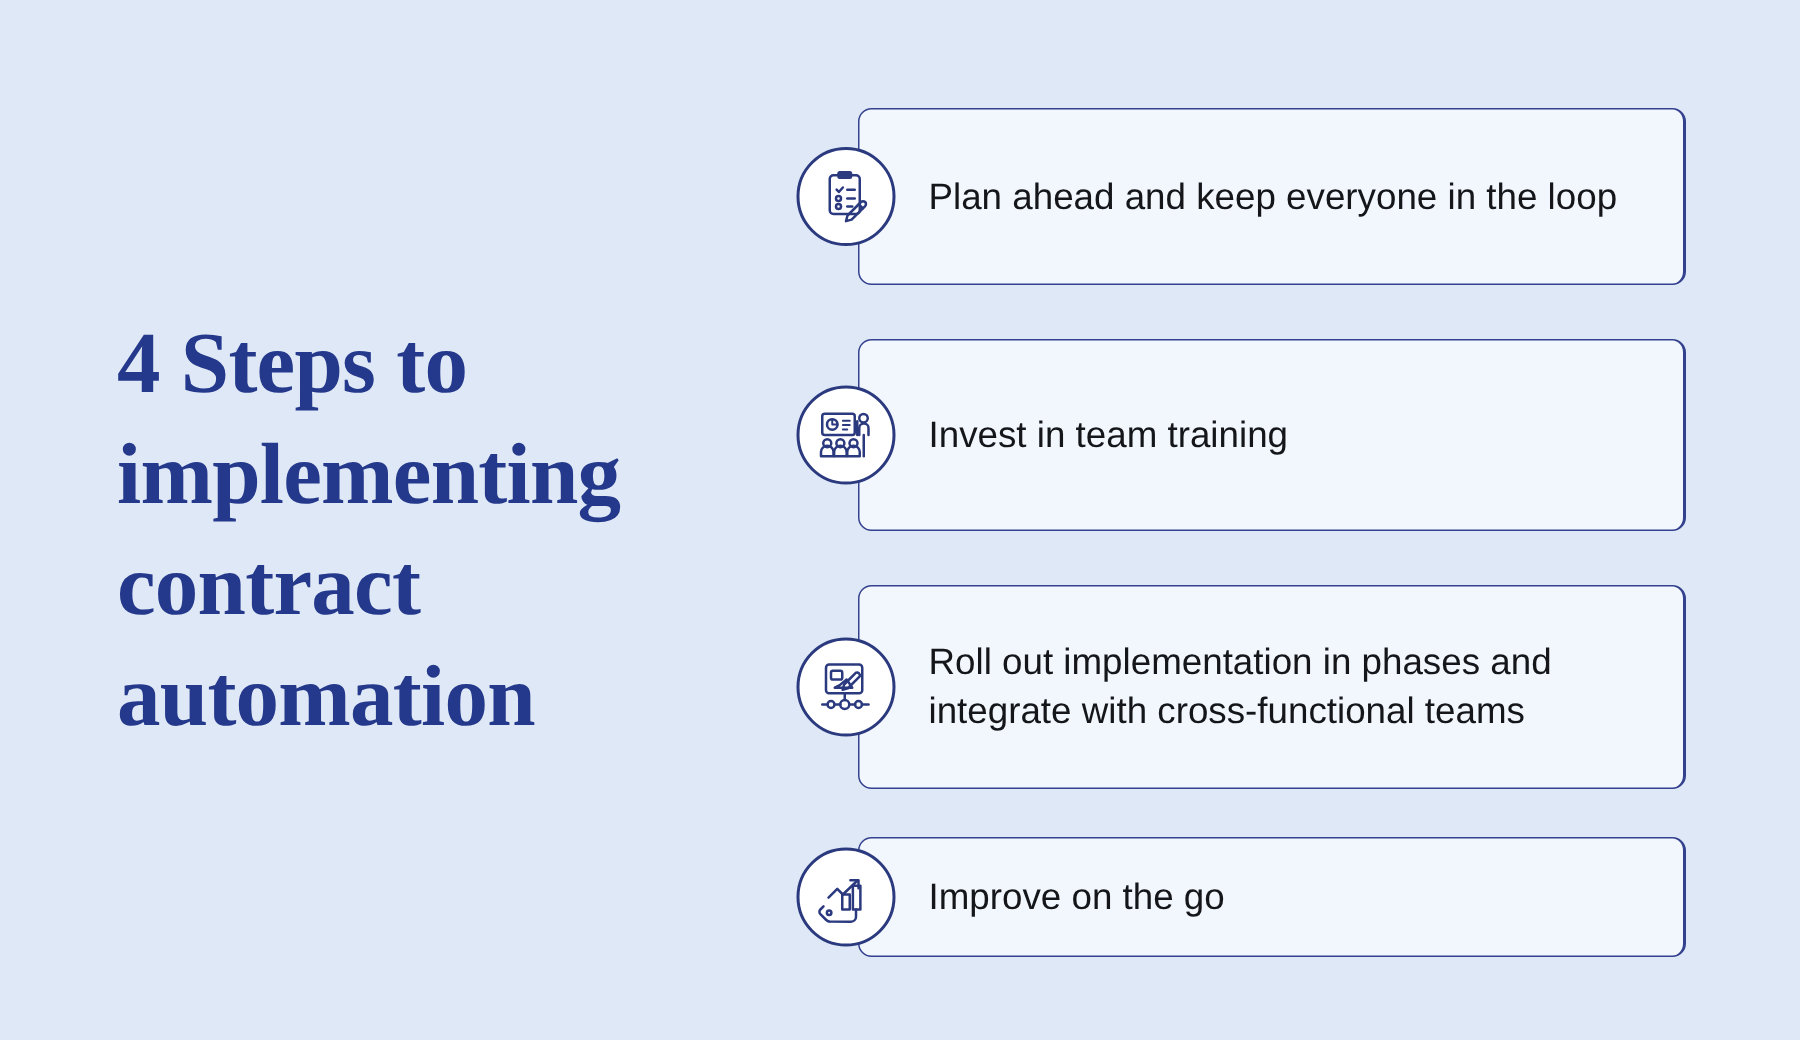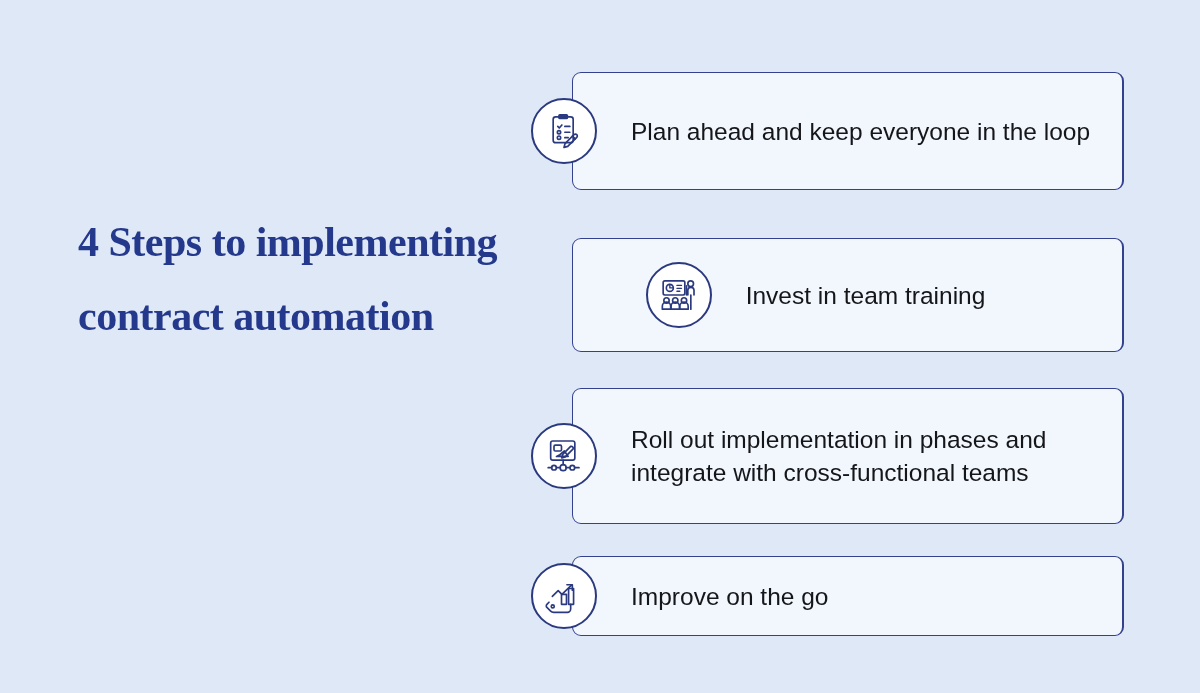--- a/index.html
+++ b/index.html
@@ -25,43 +25,42 @@
   .title-block {
     position: absolute;
     left: 78px;
     top: 205px;
     width: 430px;
   }
   .title-text {
     margin: 0;
     font-family: "Liberation Serif", "DejaVu Serif", serif;
     font-weight: 700;
-    font-size: 42px;
+    font-size: 58px;
     line-height: 74px;
     letter-spacing: -0.5px;
     color: #25398c;
     white-space: pre-line;
   }
 
   
   .steps {
     position: absolute;
     left: 530px;
     top: 60px;
     width: 610px;
   }
 
   .step-row {
     position: relative;
     display: flex;
     align-items: center;
-    gap: 12px;
   }
   .step-row.s0 { height: 118px; margin-top: 12px; }
-  .step-row.s1 { height: 114px; margin-top: 48px; justify-content: center; }
+  .step-row.s1 { height: 128px; margin-top: 36px; }
   .step-row.s2 { height: 136px; margin-top: 36px; }
   .step-row.s3 { height: 80px; margin-top: 32px; }
 
   .step-card {
     position: absolute;
     left: 42px;
     right: 16px;
     top: 0;
     bottom: 0;
     background: #f2f6fd;

